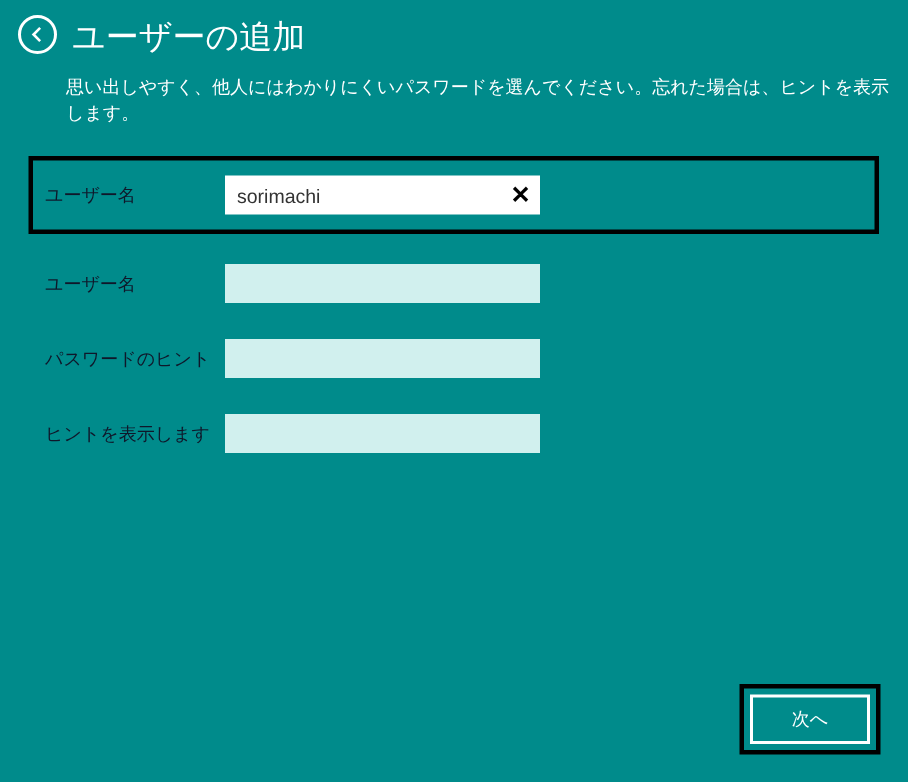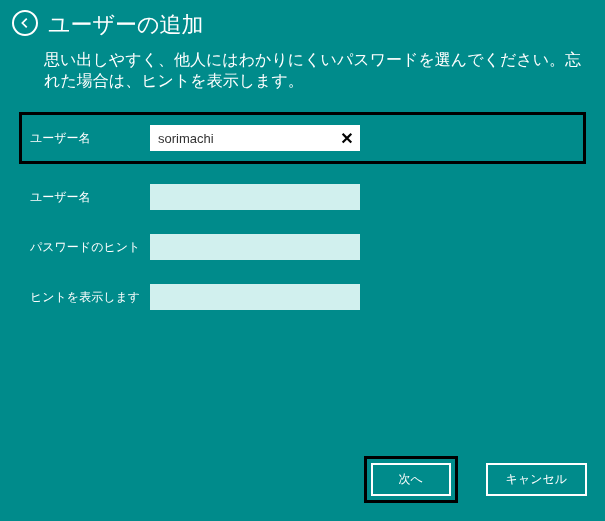--- a/index.html
+++ b/index.html
@@ -33,42 +33,42 @@
     }
     .back-btn svg {
       width: 14px;
       height: 14px;
     }
     .title {
       font-size: 22px;
       font-weight: normal;
     }
     .description {
-      font-size: 16px;
+      font-size: 12px;
       padding: 6px 12px 20px 44px;
     }
     .form-area {
       padding: 0 30px;
     }
     .form-row {
       display: flex;
       align-items: center;
       margin-bottom: 24px;
     }
     .highlighted-row {
       border: 3px solid #000;
       padding: 10px 8px;
       margin-left: -11px;
       margin-right: -11px;
       margin-bottom: 20px;
     }
     .form-label {
       width: 120px;
       font-size: 12px;
-      color: #ffffff;
+      color: #0f172a;
       flex-shrink: 0;
     }
     .input-wrapper {
       position: relative;
       width: 210px;
     }
     .text-input {
       width: 210px;
       height: 26px;
       border: none;
@@ -167,14 +167,13 @@
     <div class="form-label">ヒントを表示します</div>
     <input type="text" class="pale-input" value="" style="">
   </div>
 
 </div>
 
 <div class="footer">
   <div class="btn-highlighted-wrap">
     <button class="btn">次へ</button>
   </div>
-  <button class="btn">キャンセル</button>
 </div>
 
 </body></html>

